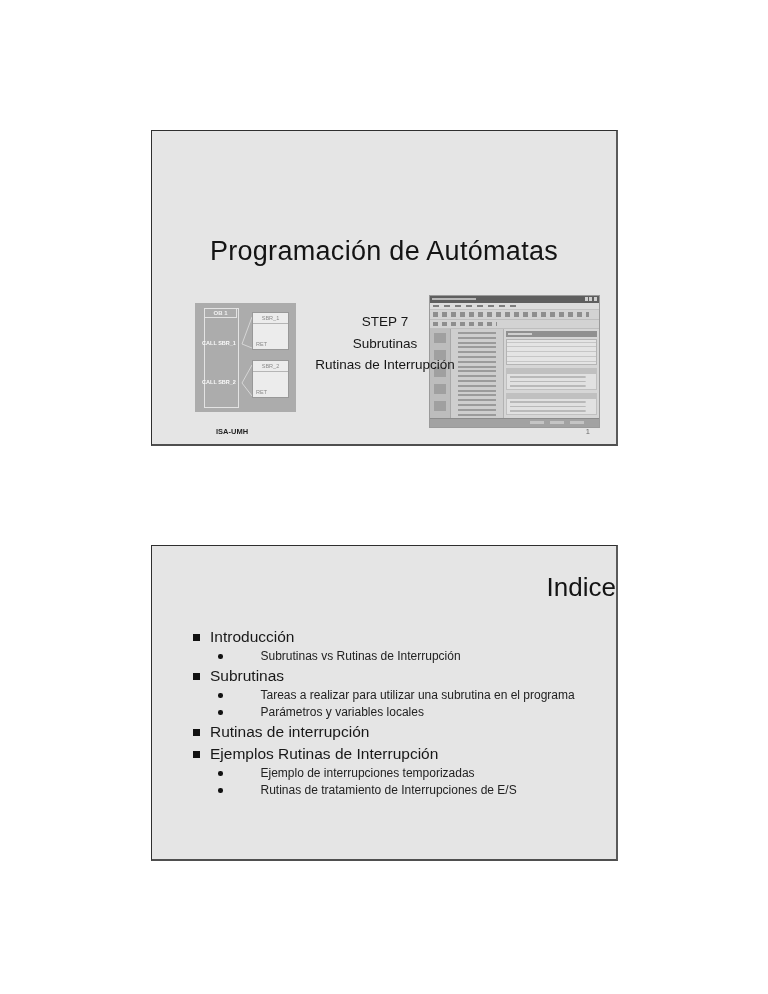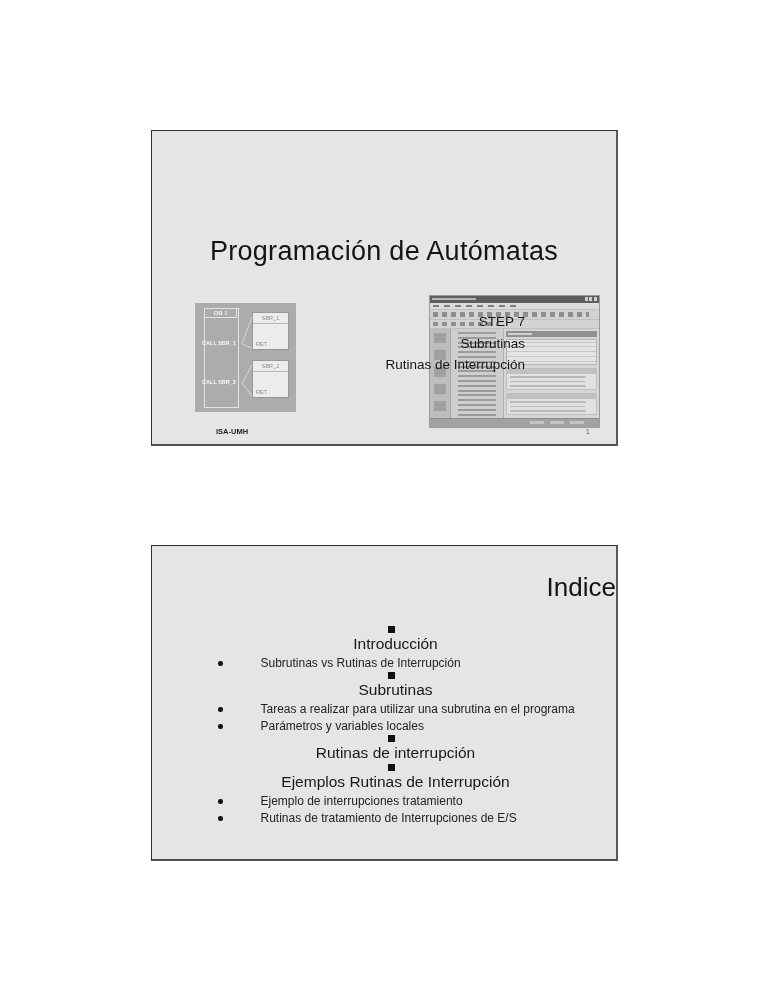--- a/index.html
+++ b/index.html
@@ -25,21 +25,21 @@
   #slide2 { top:545px; }
 
   
   .s1-title {
     position:absolute; top:105px; left:0; width:100%;
     text-align:center; font-size:27px; color:#141414;
     letter-spacing:0.3px;
   }
   .s1-subtitle {
     position:absolute; top:180px; left:93px; width:280px;
-    text-align:right; font-size:13.5px; line-height:21.5px;
+    text-align:center; font-size:13.5px; line-height:21.5px;
     color:#161616; z-index:3;
   }
 
   
   .diagram {
     position:absolute; left:43px; top:172px; width:101px; height:109px;
     background:#acacac; z-index:1;
   }
   .diag-col {
     position:absolute; left:9px; top:5px; width:33px; height:98px;
@@ -146,21 +146,21 @@
     font-size:7.5px; color:#6a6a6a;
   }
 
   
   .s2-title {
     position:absolute; top:26px; left:0; width:100%;
     text-align:right; font-size:26px; color:#141414;
   }
   .outline { position:absolute; left:39px; top:80px; right:16px; }
   .o-item { display:flex; align-items:center; }
-  .o-item.level1 { font-size:15.5px; line-height:22px; color:#181818;flex-direction:column; }
+  .o-item.level1 { font-size:15.5px; line-height:22px; color:#181818; }
   .o-item.level2 { font-size:12px; line-height:17px; margin-left:25px; color:#222222;gap:29px; }
   .o-item.level1 .bullet {
     width:7px; height:7px; background:#111; margin:0 10px 0 2px; flex:0 0 auto;
   }
   .o-item.level2 .bullet {
     width:4.5px; height:4.5px; background:#111; border-radius:50%;
     margin:0 9px 0 2px; flex:0 0 auto;
   }
 </style>
 </head>
@@ -260,20 +260,20 @@
       <div class="o-item level1">
         <span class="bullet"></span>
         <span>Rutinas de interrupción</span>
       </div>
       <div class="o-item level1">
         <span class="bullet"></span>
         <span>Ejemplos Rutinas de Interrupción</span>
       </div>
       <div class="o-item level2">
         <span class="bullet"></span>
-        <span>Ejemplo de interrupciones tratamiento</span>
+        <span>Ejemplo de interrupciones temporizadas</span>
       </div>
       <div class="o-item level2">
         <span class="bullet"></span>
         <span>Rutinas de tratamiento de Interrupciones de E/S</span>
       </div>
     </div>
 </div>
 
 </body></html>

